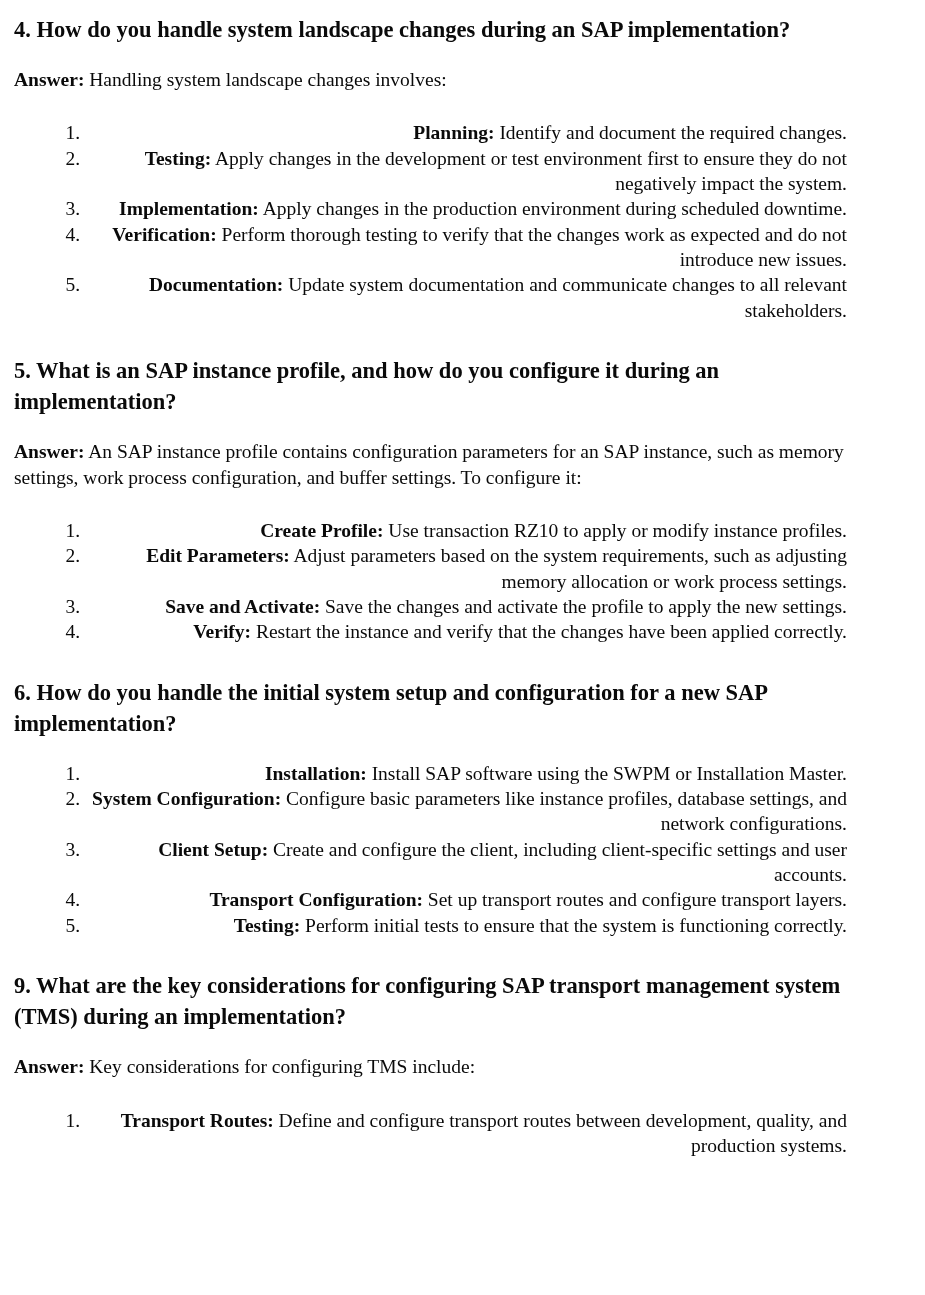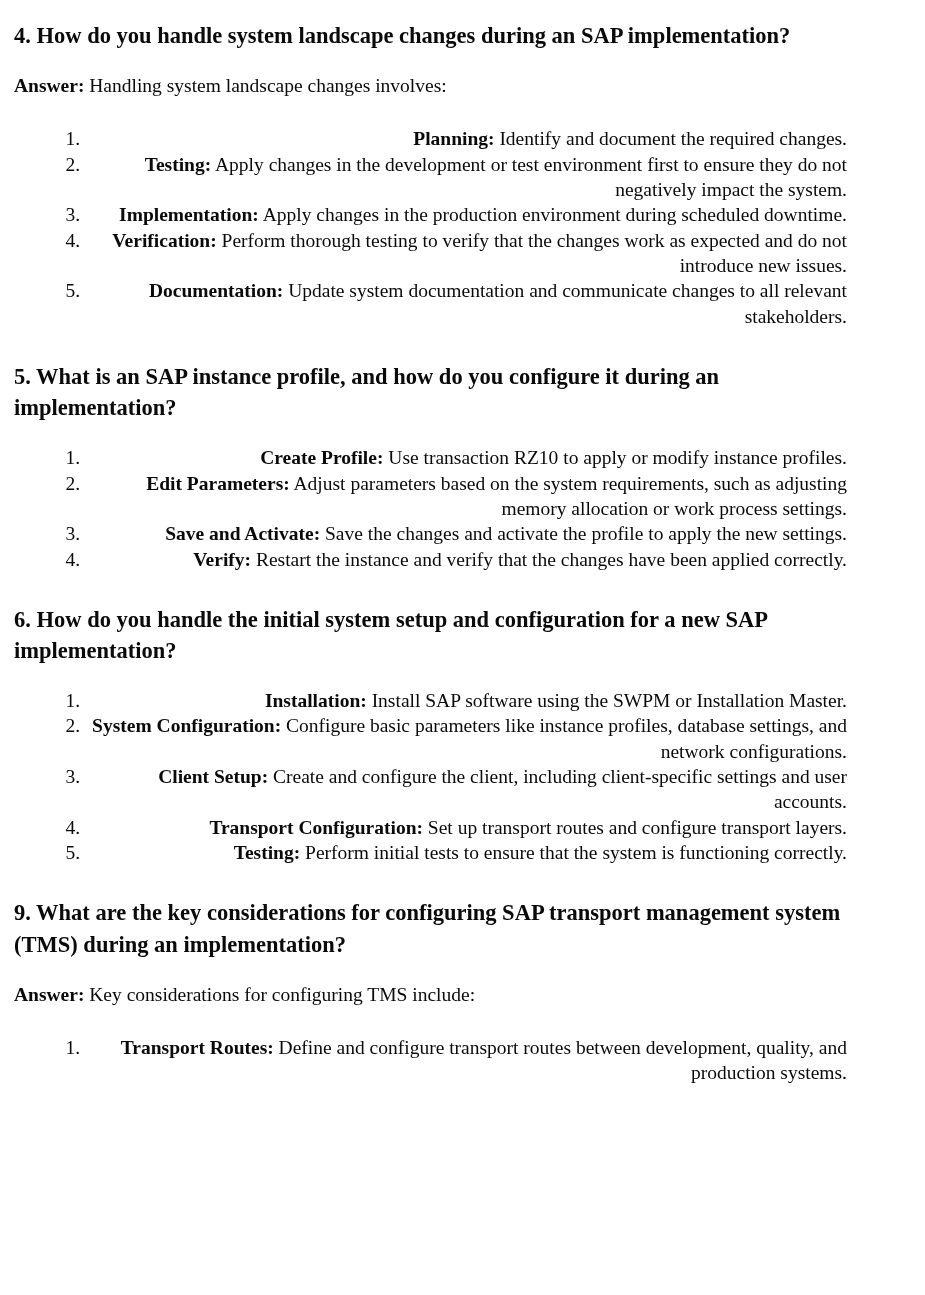--- a/index.html
+++ b/index.html
@@ -15,21 +15,21 @@
     padding: 12px 78px 0 14px;
     overflow: hidden;
   }
   .qa-section { margin: 0; }
   .qa-heading {
     font-size: 22.5px;
     line-height: 1.38;
     font-weight: bold;
     margin: 32px 0 22px 0;
   }
-  .qa-heading.first { margin-top: 8px; }
+  .qa-heading.first { margin-top: 2px; }
   .answer-para { margin: 0 0 28px 0; }
   .answer-label, .term { font-weight: bold; }
   ol.answer-list {
     margin: 0 0 32px 0;
     padding: 0 0 0 71px;
     list-style: decimal outside;
     text-align: right;
   }
   ol.answer-list li { padding-left: 5px; margin: 0; }
 </style>
@@ -61,20 +61,24 @@
     </li>
     <li>
       <span class="term">Documentation:</span>
       <span>Update system documentation and communicate changes to all relevant stakeholders.</span>
     </li>
   </ol>
 </section>
 
 <section class="qa-section">
   <h2 class="qa-heading">5. What is an SAP instance profile, and how do you configure it during an implementation?</h2>
+  <p class="answer-para">
+    <span class="answer-label">Answer:</span>
+    <span>An SAP instance profile contains configuration parameters for an SAP instance, such as memory settings, work process configuration, and buffer settings. To configure it:</span>
+  </p>
   <ol class="answer-list">
     <li>
       <span class="term">Create Profile:</span>
       <span>Use transaction RZ10 to apply or modify instance profiles.</span>
     </li>
     <li>
       <span class="term">Edit Parameters:</span>
       <span>Adjust parameters based on the system requirements, such as adjusting memory allocation or work process settings.</span>
     </li>
     <li>

